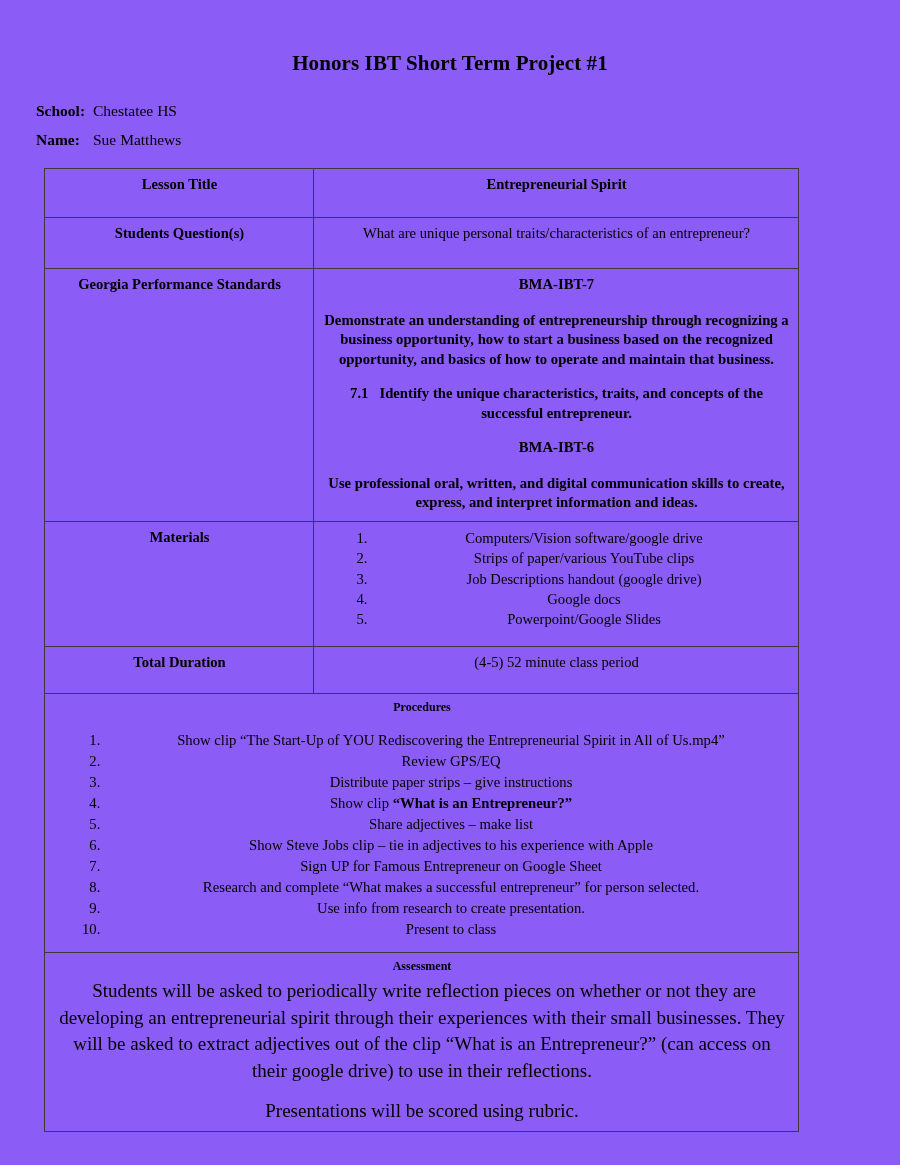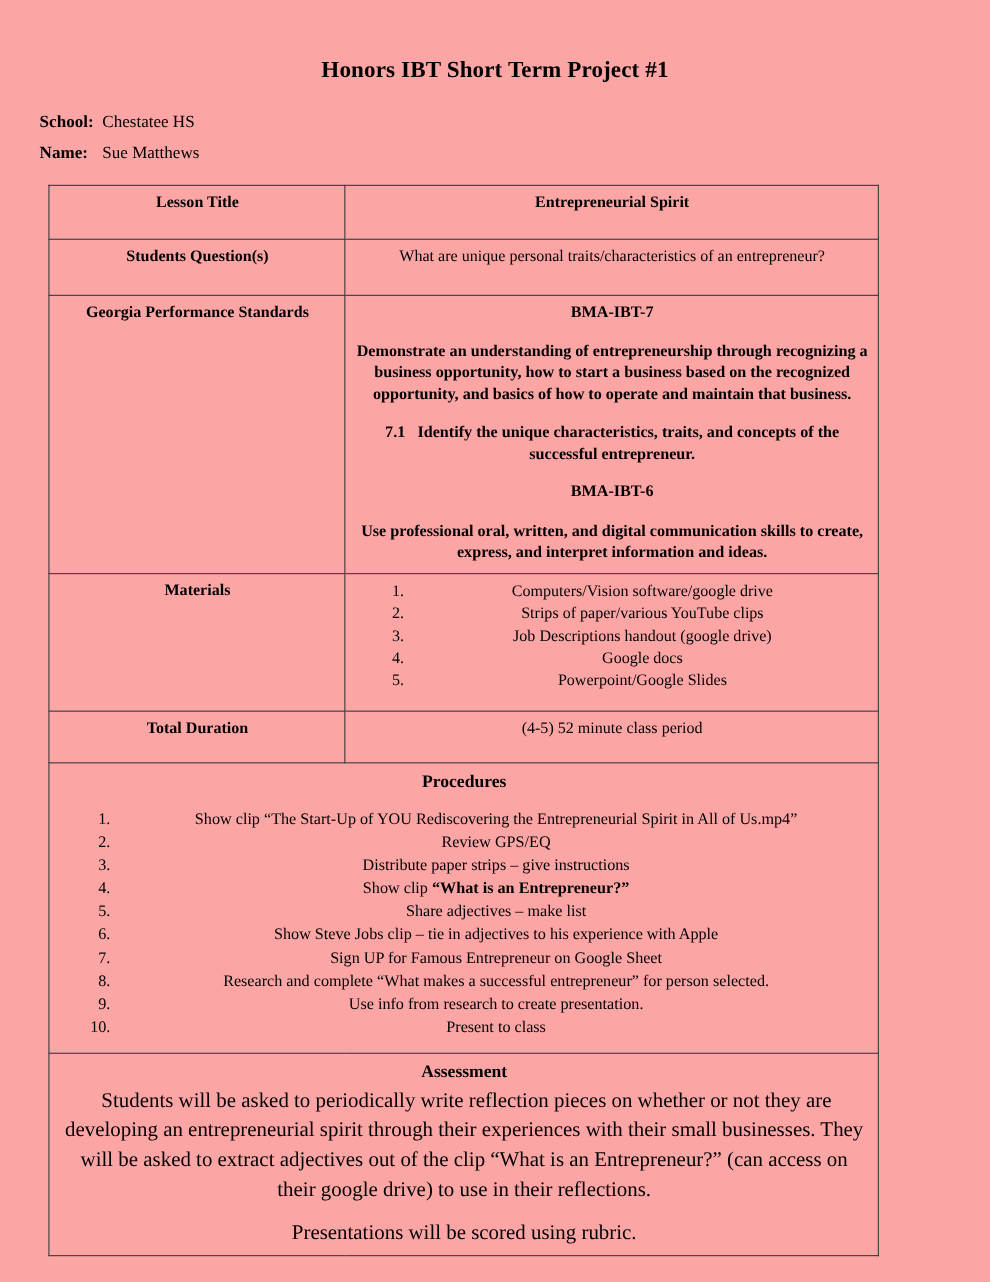--- a/index.html
+++ b/index.html
@@ -12,21 +12,21 @@
     height: 1165px;
     font-family: "Liberation Serif", "DejaVu Serif", serif;
     color: #000000;
     -webkit-font-smoothing: antialiased;
   }
 
   .page {
     position: relative;
     width: 900px;
     height: 1165px;
-    background: #fca5a5;
+    background: #8b5cf6;
     box-sizing: border-box;
   }
 
   .doc-title {
     text-align: center;
     font-size: 21px;
     font-weight: bold;
     letter-spacing: 0.1px;
     padding-top: 52px;
     line-height: 1.1;
@@ -111,21 +111,21 @@
   ol.materials li {
     font-size: 14.6px;
     line-height: 1.36;
     padding-left: 7px;
     margin-bottom: 0.5px;
   }
 
   
   .full-head {
     font-weight: bold;
-    font-size: 16px;
+    font-size: 12px;
     margin: 0 0 3px 0;
   }
 
   ol.procedures {
     margin: 14px 0 6px 0;
     padding-left: 50px;
     list-style-type: decimal;
   }
   ol.procedures li {
     font-size: 14.7px;

